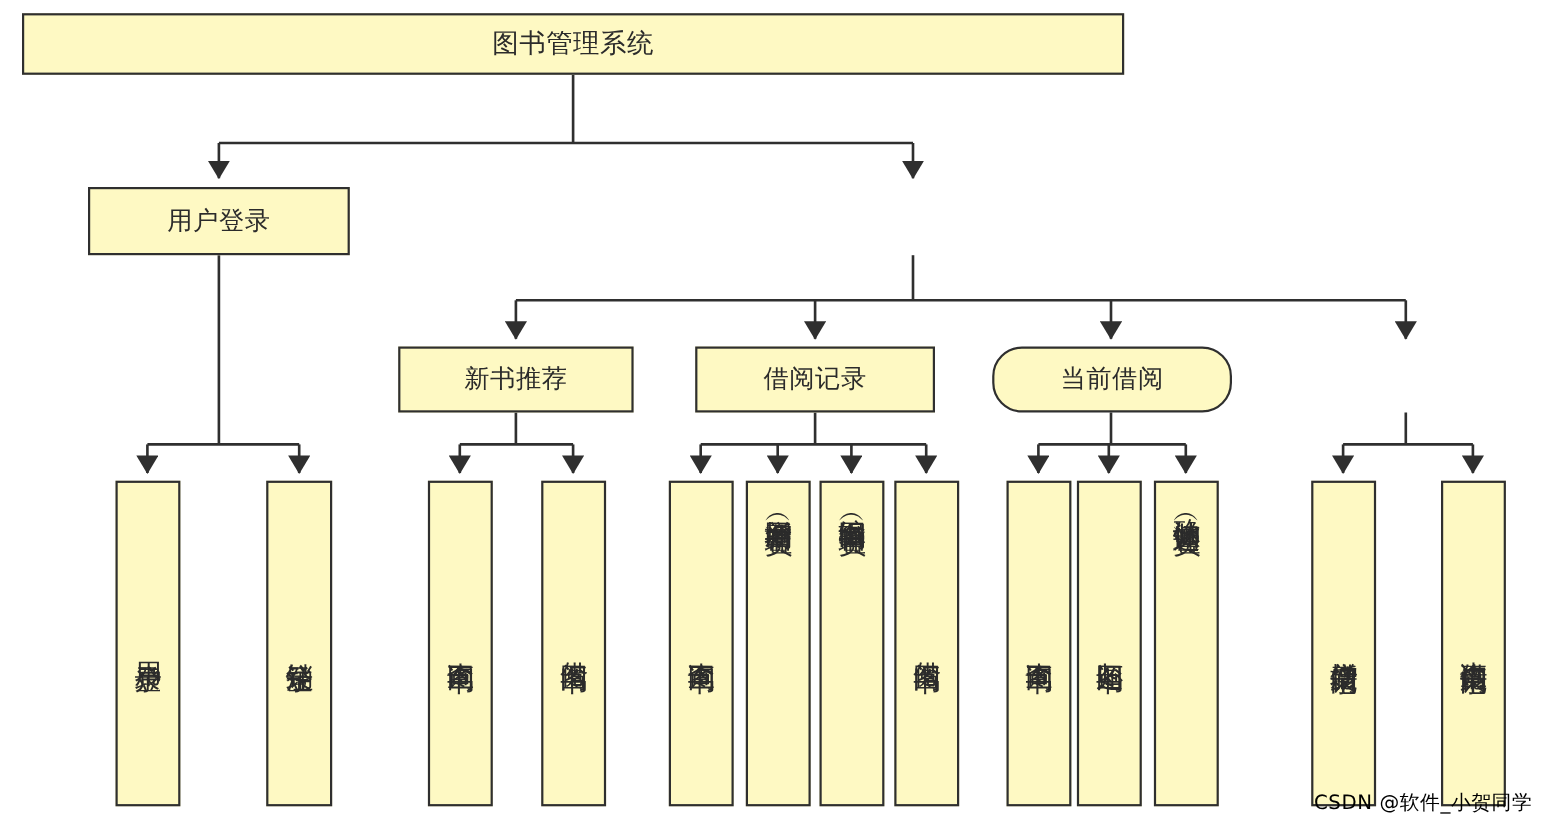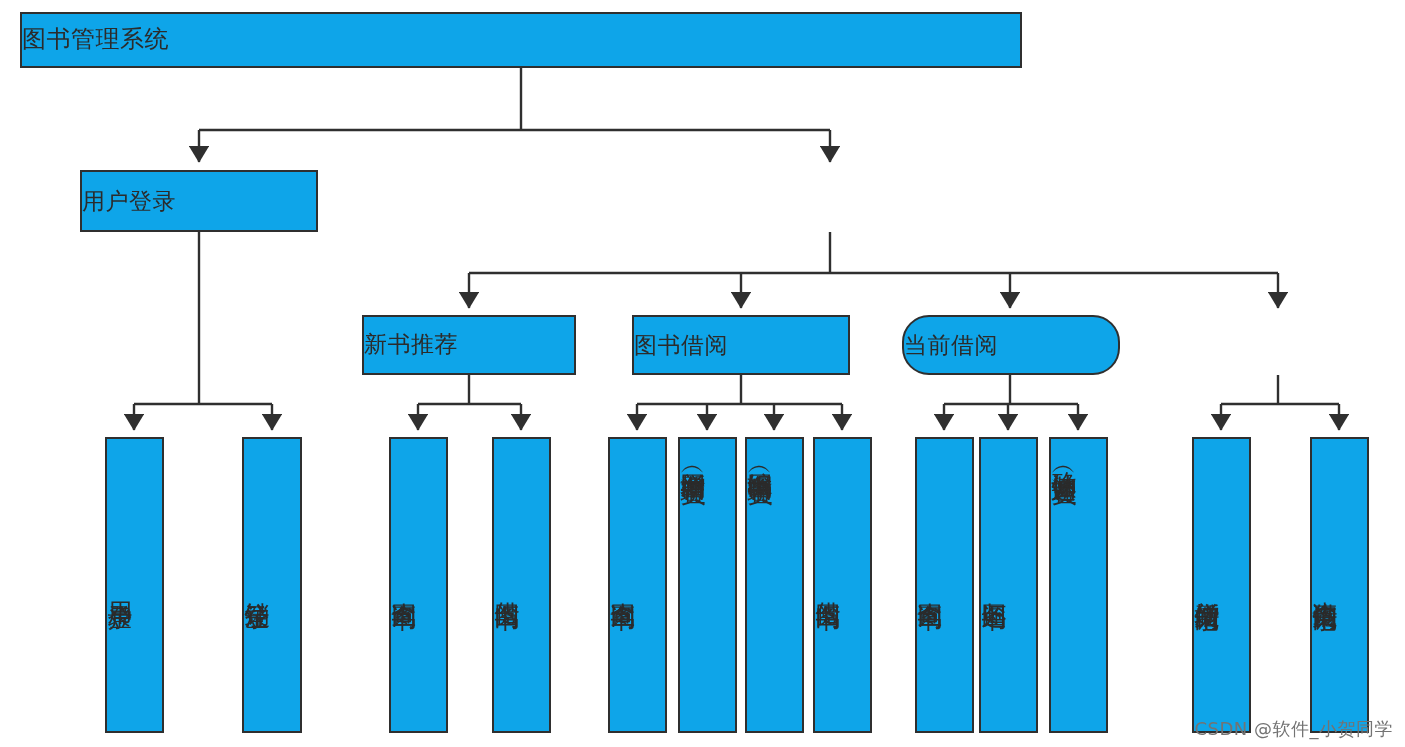--- a/index.html
+++ b/index.html
@@ -21,25 +21,25 @@
   #edge-layer {
     position: absolute;
     left: 0;
     top: 0;
     width: 1405px;
     height: 747px;
   }
   .node {
     position: absolute;
     box-sizing: border-box;
-    background: #0ea5e9;
+    background: #fef9c3;
     border: 2.4px solid #2f2f2f;
     display: flex;
     align-items: center;
-    justify-content: flex-start;
+    justify-content: center;
     color: #2b2b2b;
     z-index: 3;
   }
   .node .label {
     display: block;
     text-align: center;
     line-height: 1.22;
     white-space: nowrap;
   }
   .node.horiz .label {
@@ -63,21 +63,21 @@
   }
   .node.vert.mid {
     align-items: center;
     padding-top: 0;
   }
   #watermark {
     position: absolute;
     right: 12px;
     bottom: 6px;
     font-size: 18px;
-    color: #737373;
+    color: #000000;
     letter-spacing: 0.5px;
     z-index: 6;
     white-space: nowrap;
     pointer-events: none;
   }
 </style>
 </head>
 <body>
 
 <div id="diagram-root">
@@ -133,25 +133,25 @@
   </svg>
 
   <div class="node horiz root" style="left:20px; top:12px; width:1002px; height:56px;">
     <span class="label">图书管理系统</span>
   </div>
 
   <div class="node horiz" style="left:80px; top:170px; width:238px; height:62px;">
     <span class="label">用户登录</span>
   </div>
 
-  <div class="node horiz" style="left:362px; top:315px; width:214px; height:60px;font-family:Liberation Serif, serif;">
+  <div class="node horiz" style="left:362px; top:315px; width:214px; height:60px;">
     <span class="label">新书推荐</span>
   </div>
   <div class="node horiz" style="left:632px; top:315px; width:218px; height:60px;">
-    <span class="label">图书借阅</span>
+    <span class="label">借阅记录</span>
   </div>
   <div class="node horiz" style="left:902px; top:315px; width:218px; height:60px;border-radius:27px;">
     <span class="label">当前借阅</span>
   </div>
 
   <div class="node vert mid" style="left:105px; top:437px; width:59px; height:296px;">
     <span class="label">用户登录</span>
   </div>
   <div class="node vert mid" style="left:242px; top:437px; width:60px; height:296px;">
     <span class="label">注销登录</span>

